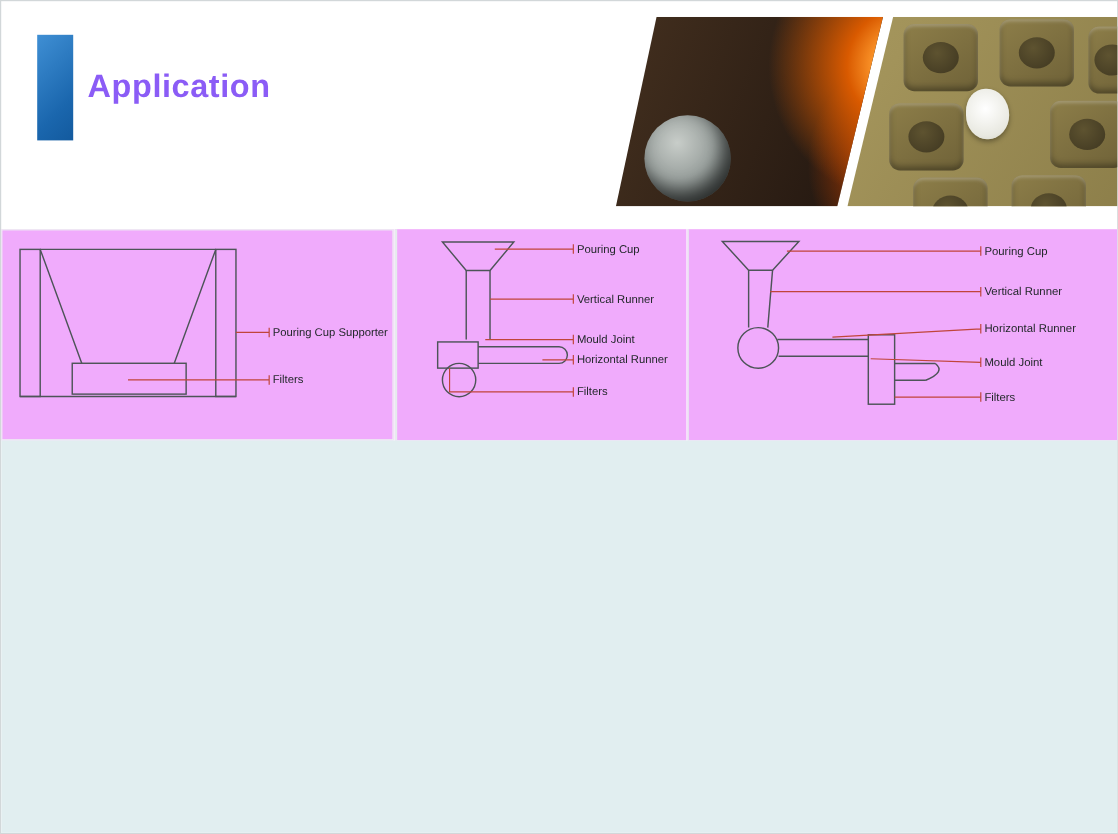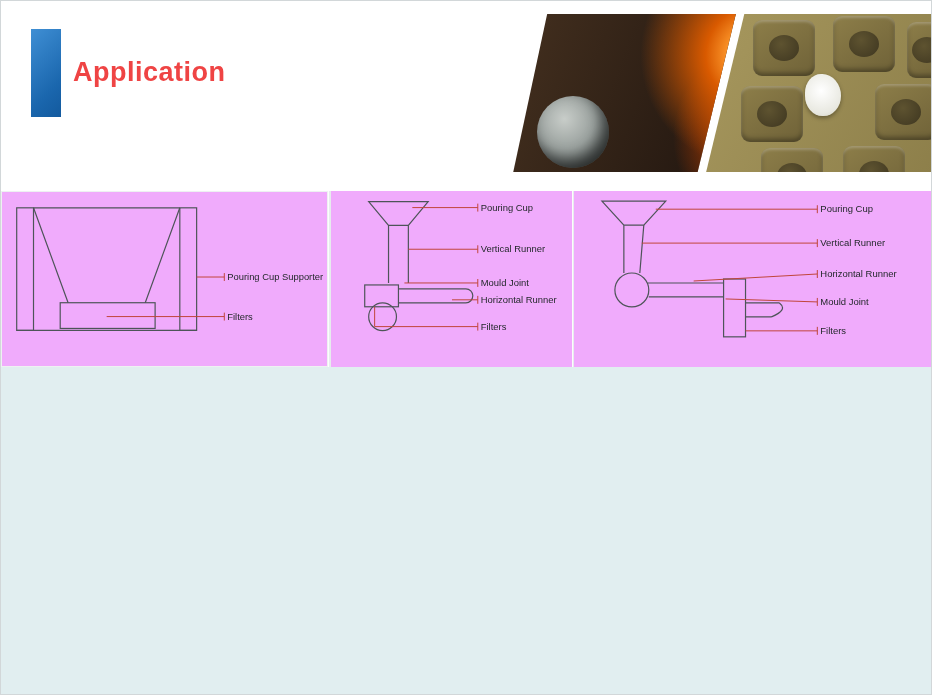--- a/index.html
+++ b/index.html
@@ -10,21 +10,21 @@
     font-family:"Liberation Sans", sans-serif;
   }
 
   
   .header-accent {
     position:absolute; left:30px; top:28px; width:30px; height:88px;
     background:linear-gradient(135deg,#3f8fd4 0%, #1a66ad 70%, #135a9e 100%);
   }
   .page-title {
     position:absolute; left:72px; top:56px;
-    font-size:27px; font-weight:600; color:#ef4444; letter-spacing:.5px;
+    font-size:27px; font-weight:600; color:#8b5cf6; letter-spacing:.5px;
   }
 
   
   .photos { position:absolute; left:508px; top:13px; width:424px; height:158px; }
   .photo-left {
     position:absolute; inset:0;
     clip-path:polygon(9% 0, 53.5% 0, 44.5% 100%, 1% 100%);
     background:
       radial-gradient(circle at 58% 26%, #ffdf9e 0%, #ff9b2e 9%, #d95a00 18%, rgba(40,20,8,0) 42%),
       radial-gradient(circle at 62% 78%, #ff8c1a 0%, #b33d00 14%, rgba(20,10,5,0) 34%),

